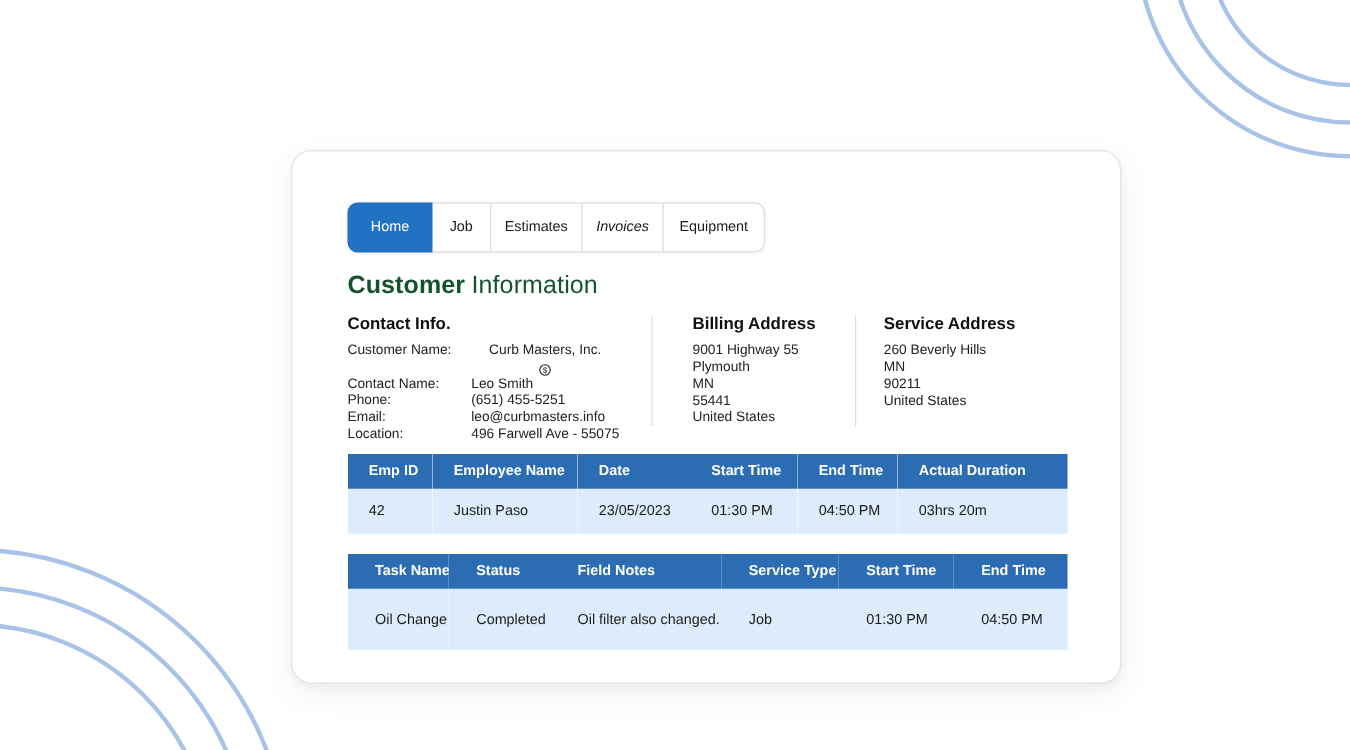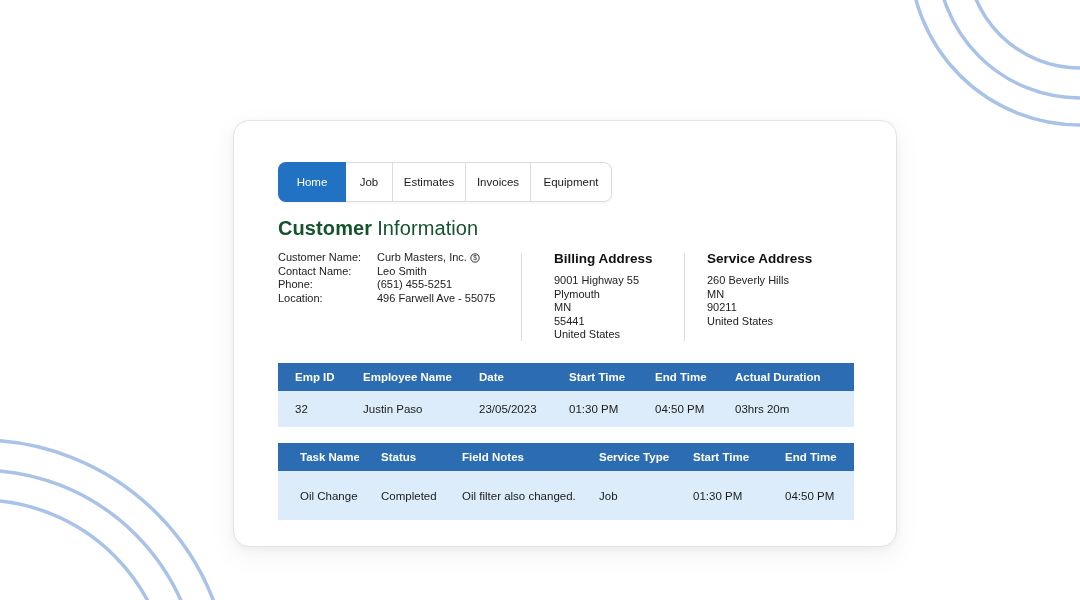--- a/index.html
+++ b/index.html
@@ -42,21 +42,21 @@
     font-size: 11.5px;
     color: #1b1b1b;
     border-right: 1px solid #dcdcdc;
     cursor: pointer;
     height: 38px;
   }
   .tab:last-child { border-right: none; }
   .tab-home      { width: 67px; }
   .tab-job       { width: 47px; }
   .tab-estimates { width: 73px; }
-  .tab-invoices  { width: 65px; }
+  .tab-invoices  { width: 65px; font-style: italic; }
   .tab-equipment { width: 80px; }
   .tab.active {
     background: #2272c3;
     color: #ffffff;
     border-radius: 8px 0 0 8px;
     height: 40px;
     margin: -1px 0 -1px -1px;
     border-right: none;
     width: 68px;
   }
@@ -74,21 +74,21 @@
   }
   .info h3 {
     font-size: 13.5px; font-weight: 700; color: #111111;
     margin-bottom: 8px;
   }
   .col-contact { position: absolute; left: 44px; top: 0; }
   .kv { display: grid; grid-template-columns: 99px auto; }
   .kv .k, .kv .v, .addr-line {
     font-size: 11px; line-height: 13.5px; color: #222222;
   }
-  .v-icon-wrap { display: inline-flex; align-items: center; gap: 3px; }
+  .v-icon-wrap { display: inline-flex; align-items: center; gap: 3px; flex-direction: column; }
   .vdiv {
     position: absolute; top: 2px;
     width: 1px; height: 88px; background: #dddddd;
   }
   .vdiv-1 { left: 287px; }
   .vdiv-2 { left: 450px; }
   .col-billing { position: absolute; left: 320px; top: 0; }
   .col-service { position: absolute; left: 473px; top: 0; }
   
   table.tbl {
@@ -144,37 +144,42 @@
     <div class="tab tab-equipment">Equipment</div>
   </div>
 
   <div class="title">
     <span class="t-bold">Customer</span><span>Information</span>
   </div>
 
   <div class="info">
 
     <div class="col-contact">
+      <h3>Contact Info.</h3>
       <div class="kv">
         <span class="k">Customer Name:</span>
         <span class="v v-icon-wrap">
           <span>Curb Masters, Inc.</span>
           <svg width="10" height="10" viewBox="0 0 10 10">
             <circle cx="5" cy="5" r="4.2" fill="none" stroke="#1b1b1b" stroke-width="0.9"></circle>
             <text x="5" y="7.4" font-size="6.5" text-anchor="middle" fill="#1b1b1b" font-family="Liberation Sans, sans-serif">$</text>
           </svg>
         </span>
       </div>
       <div class="kv">
         <span class="k">Contact Name:</span>
         <span class="v">Leo Smith</span>
       </div>
       <div class="kv">
         <span class="k">Phone:</span>
         <span class="v">(651) 455-5251</span>
+      </div>
+      <div class="kv">
+        <span class="k">Email:</span>
+        <span class="v">leo@curbmasters.info</span>
       </div>
       <div class="kv">
         <span class="k">Location:</span>
         <span class="v">496 Farwell Ave - 55075</span>
       </div>
     </div>
 
     <div class="vdiv vdiv-1"></div>
 
     <div class="col-billing">
@@ -211,21 +216,21 @@
         <th>Emp ID</th>
         <th>Employee Name</th>
         <th>Date</th>
         <th>Start Time</th>
         <th>End Time</th>
         <th>Actual Duration</th>
       </tr>
     </thead>
     <tbody>
       <tr>
-        <td>32</td>
+        <td>42</td>
         <td>Justin Paso</td>
         <td>23/05/2023</td>
         <td>01:30 PM</td>
         <td>04:50 PM</td>
         <td>03hrs 20m</td>
       </tr>
     </tbody>
   </table>
 
   <table class="tbl tbl-task">

